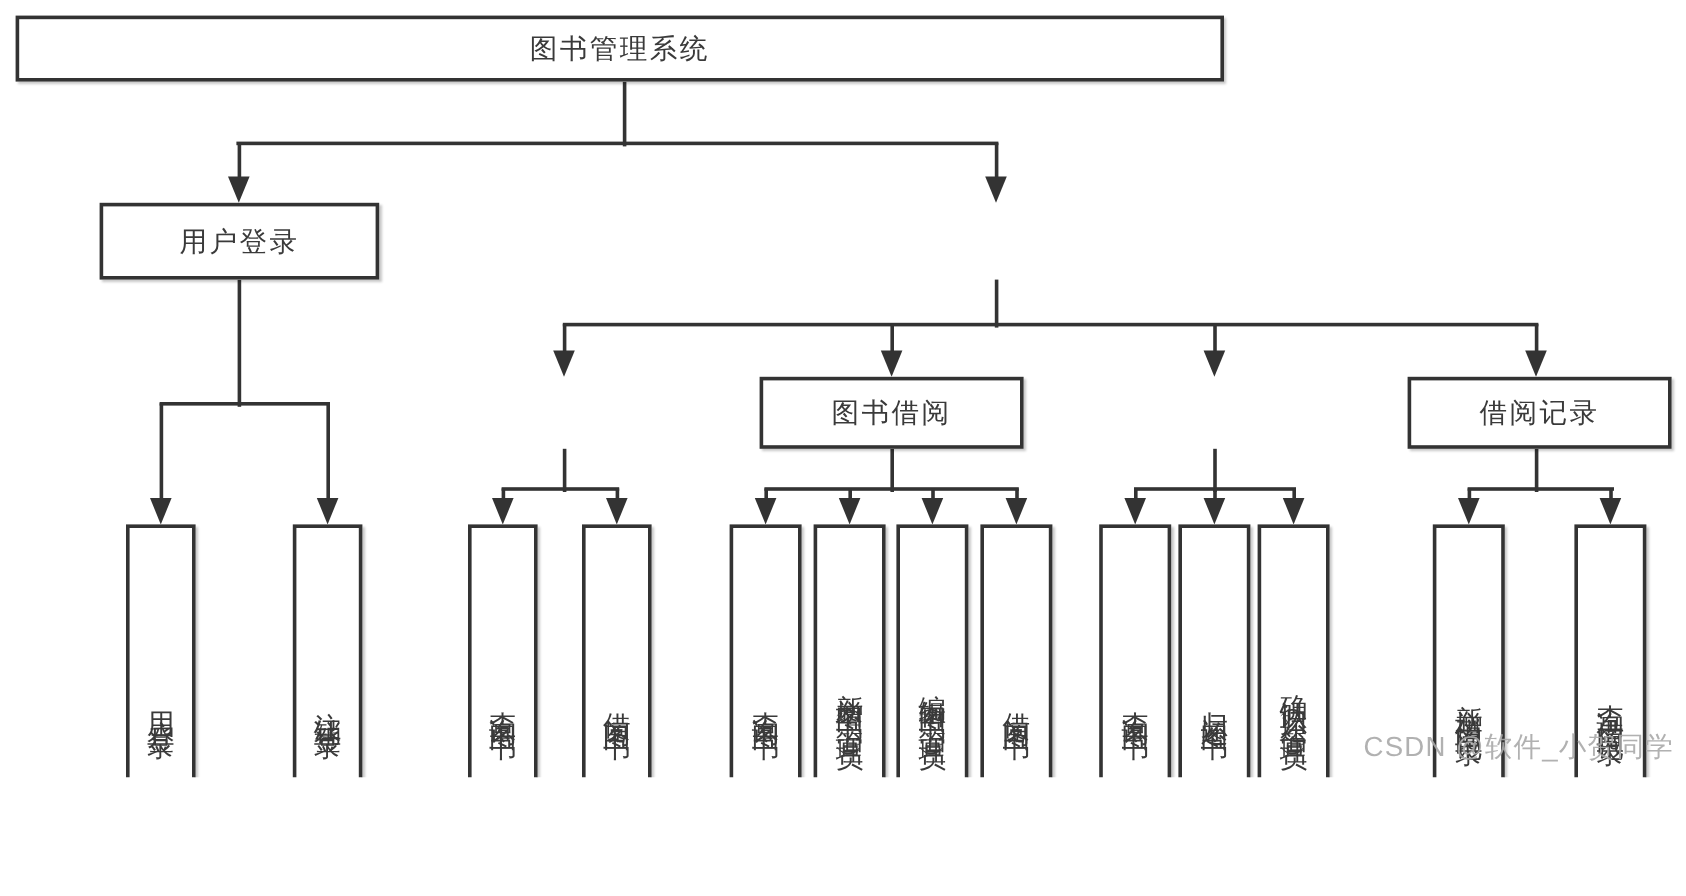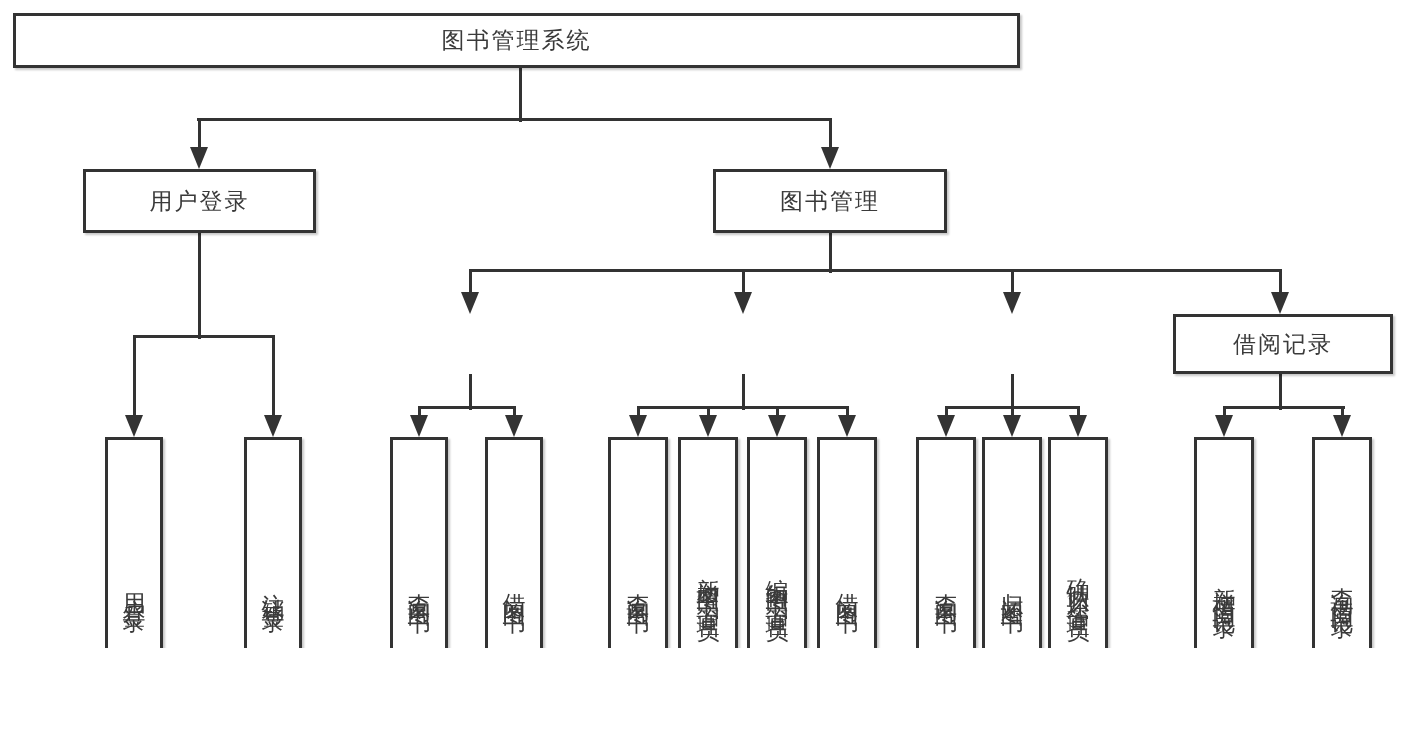--- a/index.html
+++ b/index.html
@@ -62,24 +62,24 @@
 
 <div class="stage">
 
   <div class="node" style="left:13px;top:13px;width:1007px;height:55px">
     <span class="lbl">图书管理系统</span>
   </div>
 
   <div class="node" style="left:83px;top:169px;width:233px;height:64px">
     <span class="lbl">用户登录</span>
   </div>
-  <div class="node" style="left:713px;top:169px;width:234px;height:64px">
-    <span class="lbl">图书管理</span>
+
+  <div class="node" style="left:633px;top:314px;width:220px;height:60px">
+    <span class="lbl">图书借阅</span>
   </div>
-
   <div class="node" style="left:1173px;top:314px;width:220px;height:60px">
     <span class="lbl">借阅记录</span>
   </div>
 
   <div class="node leaf" style="left:105px;top:437px;width:58px;height:299px">
     <span class="lbl">用户登录</span>
   </div>
   <div class="node leaf" style="left:244px;top:437px;width:58px;height:299px">
     <span class="lbl">注销登录</span>
   </div>
@@ -165,13 +165,14 @@
       <div class="astem" style="left: 1076.5px; top: 407px; height: 10px;"></div>
       <div class="ahead" style="left: 1069px; top: 415px;"></div>
       <div class="vline" style="left: 1278.5px; top: 374px; height: 36px;"></div>
       <div class="hline" style="left: 1223px; top: 405.5px; width: 122px;"></div>
       <div class="astem" style="left: 1222.5px; top: 407px; height: 10px;"></div>
       <div class="ahead" style="left: 1215px; top: 415px;"></div>
       <div class="astem" style="left: 1340.5px; top: 407px; height: 10px;"></div>
       <div class="ahead" style="left: 1333px; top: 415px;"></div>
     </div>
 
+  <div class="watermark">CSDN @软件_小贺同学</div>
 </div>
 
 </body></html>

